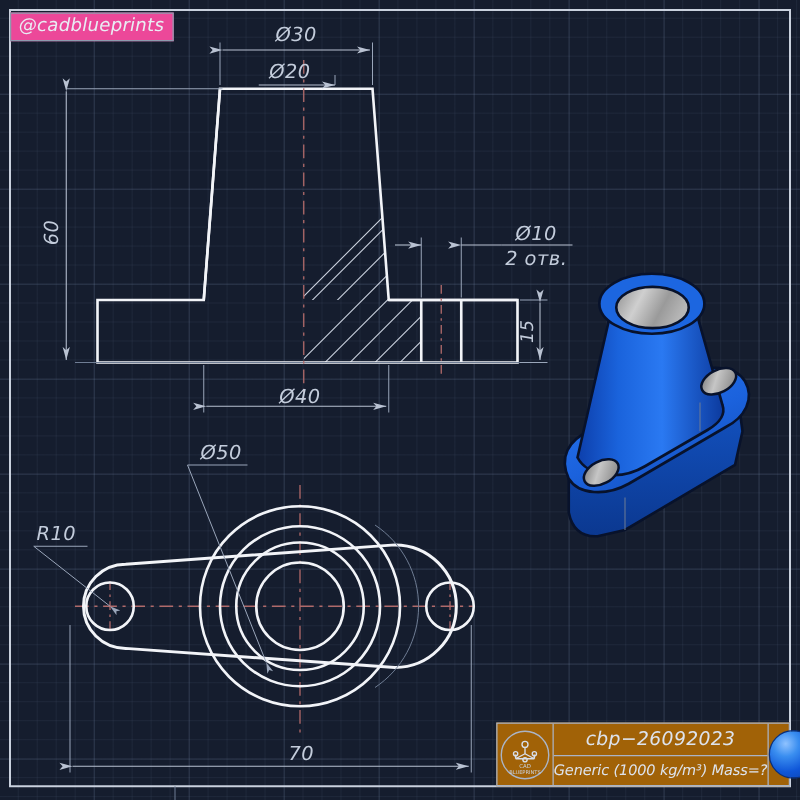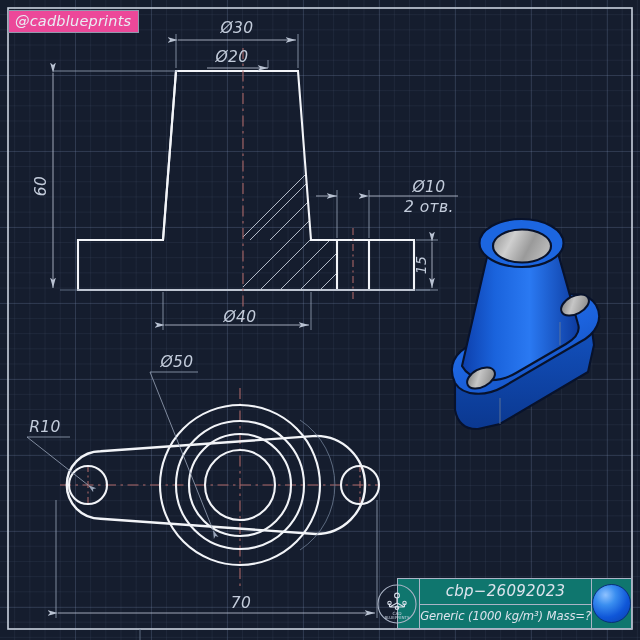--- a/index.html
+++ b/index.html
@@ -43,21 +43,21 @@
   
   #wm{position:absolute;left:8px;top:10px;
       border:1.2px solid #8e9aae;background:#ec4899;
       padding:2px 7px 3px 6px;color:#e9edf4;
       font-style:italic;font-size:14.5px;letter-spacing:.2px;
       font-family:"DejaVu Sans",sans-serif;white-space:nowrap;}
 
   
   #titleblock{position:absolute;left:397px;top:578px;
       width:235px;height:51px;display:flex;
-      border:1.1px solid #aab4c6;background:#0f766e;box-sizing:border-box;justify-content:flex-end;}
+      border:1.1px solid #aab4c6;background:#a16207;box-sizing:border-box;}
   #tb-logo{width:52px;border-right:1.1px solid #aab4c6;
       display:flex;align-items:center;justify-content:center;}
   #tb-mid{flex:1;display:flex;flex-direction:column;
       border-right:1.1px solid #aab4c6;}
   #tb-name{flex:1.05;display:flex;align-items:center;justify-content:center;
       border-bottom:1.1px solid #aab4c6;color:#dde3ed;
       font-style:italic;font-size:15px;letter-spacing:.3px;}
   #tb-mat{flex:1;display:flex;align-items:center;justify-content:center;
       color:#dde3ed;font-style:italic;font-size:11.6px;
       letter-spacing:-.1px;white-space:nowrap;}

